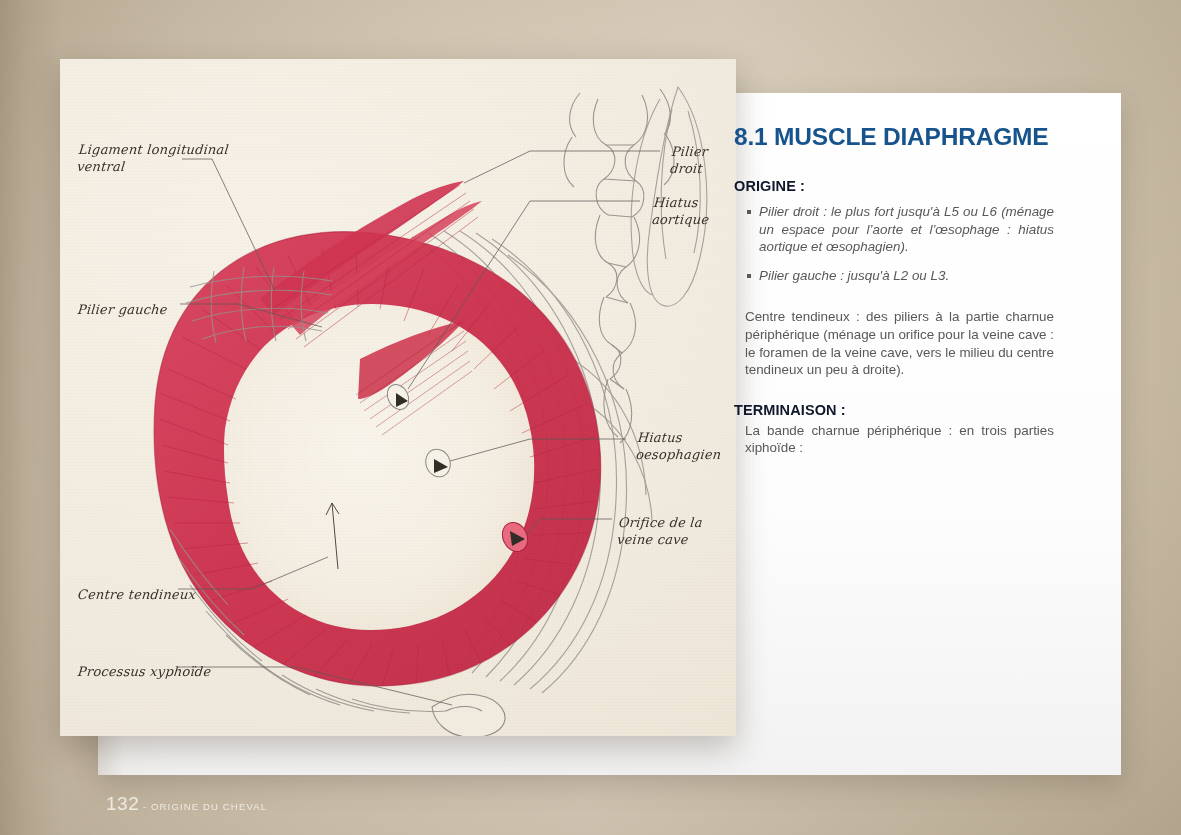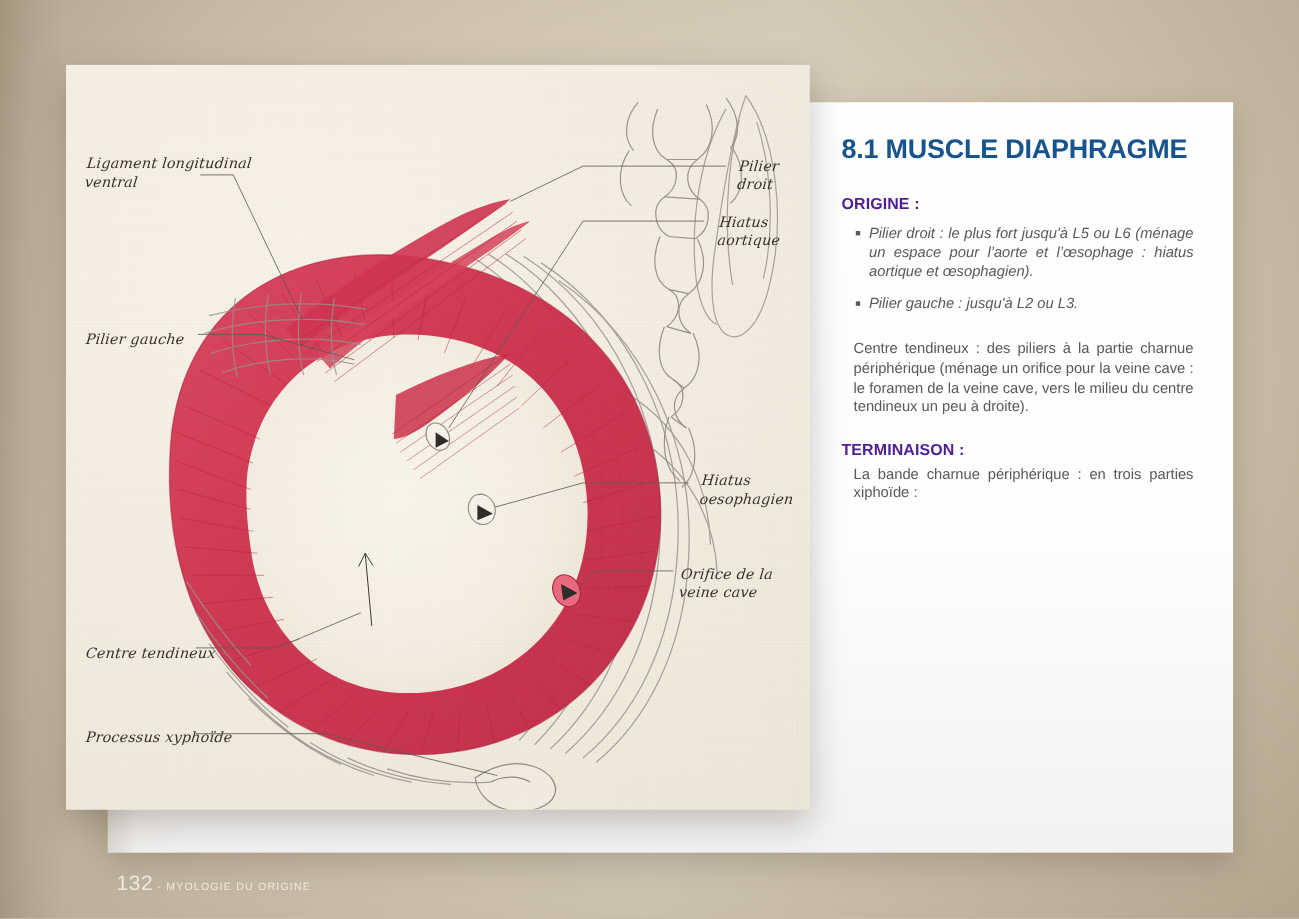--- a/index.html
+++ b/index.html
@@ -105,36 +105,36 @@
     line-height: 17px;
     color: #35302a;
     letter-spacing: 0.2px;
     white-space: pre-line;
     transform: skewX(-6deg);
   }
 
   
   .text-col {
     position: absolute;
-    left: 765px;
+    left: 734px;
     top: 122px;
     width: 320px;
   }
   .chapter-title {
     font-size: 24.5px;
     font-weight: bold;
     color: #17538c;
     letter-spacing: -0.2px;
     line-height: 30px;
     margin-bottom: 26px;
   }
   .sec-head {
     font-size: 14.5px;
     font-weight: bold;
-    color: #4c1d95;
+    color: #0f172a;
     letter-spacing: 0.1px;
     margin-bottom: 4px;
   }
   .sec-head.spaced { margin-top: 23px; }
 
   .para {
     font-size: 13.4px;
     line-height: 17.6px;
     color: #58585a;
     text-align: justify;
@@ -412,14 +412,14 @@
   </div>
 
   <div>
     <div class="sec-head spaced">TERMINAISON :</div>
     <div class="para tight">La bande charnue périphérique : en trois parties xiphoïde :</div>
   </div>
 
 </div>
 
 <div class="footer">
-  <span class="pnum">132</span><span class="ftxt"> - </span><span class="ftxt">MYOLOGIE DU ORIGINE</span>
+  <span class="pnum">132</span><span class="ftxt"> - </span><span class="ftxt">ORIGINE DU CHEVAL</span>
 </div>
 
 </body></html>

